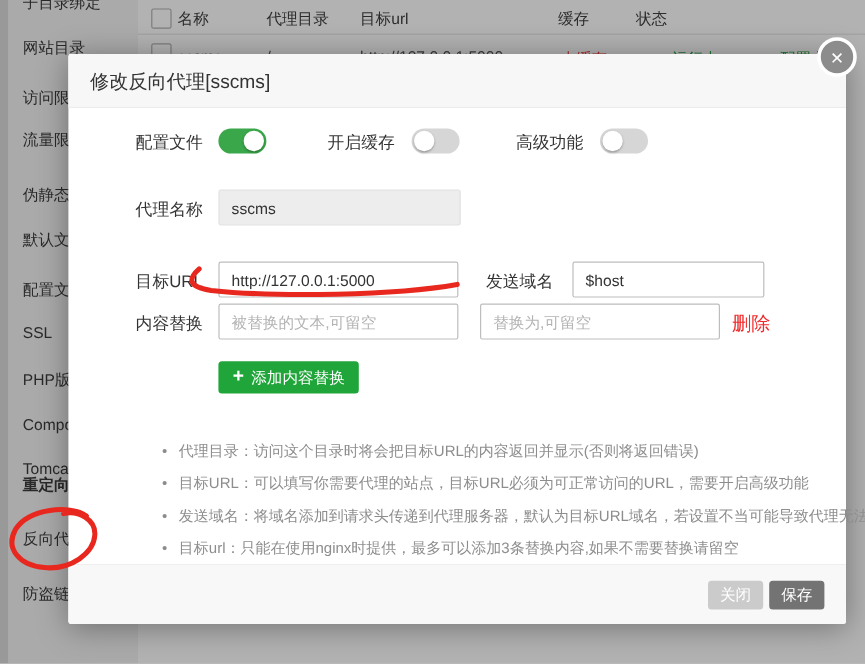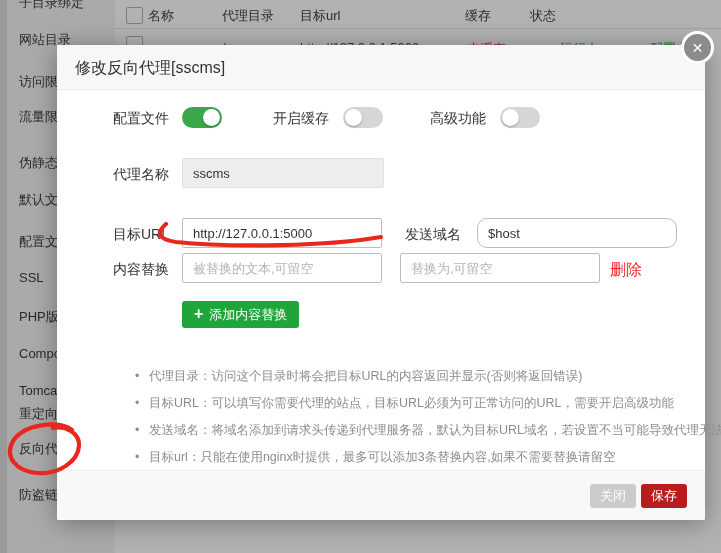--- a/index.html
+++ b/index.html
@@ -76,21 +76,21 @@
       <div class="side-item" style="top: 31px;">网站目录</div>
       <div class="side-item" style="top: 73px;">访问限制</div>
       <div class="side-item" style="top: 108px;">流量限制</div>
       <div class="side-item" style="top: 154px;">伪静态</div>
       <div class="side-item" style="top: 191px;">默认文档</div>
       <div class="side-item" style="top: 233px;">配置文件</div>
       <div class="side-item" style="top: 270px; text-align: right;">SSL</div>
       <div class="side-item" style="top: 308px;">PHP版本</div>
       <div class="side-item" style="top: 346px;">Composer</div>
       <div class="side-item" style="top: 383px;">Tomcat</div>
-      <div class="side-item" style="top: 405px;">重定向</div>
+      <div class="side-item" style="top: 395px; font-weight: bold;">重定向</div>
       <div class="side-item" style="top: 440px;">反向代理</div>
       <div class="side-item" style="top: 486px;">防盗链</div>
     </div>
 
   <div class="table-area">
     <div class="thead-row"></div>
   </div>
   <div class="checkbox" style="left:126px;top:7px;"></div>
   <div class="checkbox" style="left:126px;top:36px;"></div>
   <div id="header-cells">
@@ -133,42 +133,42 @@
           <div class="knob"></div>
         </div>
       </div>
 
     <div class="lbl" style="left:56px;top:121px;">代理名称</div>
     <input class="inp disabled" style="left: 125px; top: 113px; width: 202px;" disabled="" value="sscms">
 
     <div class="lbl" style="left:56px;top:181px;">目标URL</div>
     <input class="inp" style="left: 125px; top: 173px; width: 200px;" value="http://127.0.0.1:5000">
     <div class="lbl" style="left:348px;top:181px;">发送域名</div>
-    <input class="inp" style="left: 420px; top: 173px; width: 200px; border-radius: 10px;" value="$host">
+    <input class="inp" style="left: 420px; top: 173px; width: 160px;" value="$host">
 
     <div class="lbl" style="left:56px;top:216px;">内容替换</div>
     <input class="inp" style="left: 125px; top: 208px; width: 200px;" placeholder="被替换的文本,可留空">
     <input class="inp" style="left: 343px; top: 208px; width: 200px;" placeholder="替换为,可留空">
     <div class="del-link" style="left: 553px; top: 215px; color: rgb(240, 43, 43);">删除</div>
 
     <button class="add-btn" style="background: rgb(32, 165, 58);">
       <span class="plus">+</span>
       <span>添加内容替换</span>
     </button>
 
     <div class="tips" id="tips">
         <div class="tip-line">代理目录：访问这个目录时将会把目标URL的内容返回并显示(否则将返回错误)</div>
         <div class="tip-line">目标URL：可以填写你需要代理的站点，目标URL必须为可正常访问的URL，需要开启高级功能</div>
         <div class="tip-line">发送域名：将域名添加到请求头传递到代理服务器，默认为目标URL域名，若设置不当可能导致代理无法正常运行</div>
         <div class="tip-line">目标url：只能在使用nginx时提供，最多可以添加3条替换内容,如果不需要替换请留空</div>
       </div>
 
     <div class="modal-footer">
       <button class="btn gray">关闭</button>
-      <button class="btn green" style="background: #b91c1c; font-family: Liberation Serif, serif;">保存</button>
+      <button class="btn green" style="background: #737373; font-family: Liberation Serif, serif;">保存</button>
     </div>
   </div>
 
   <svg class="annot" width="721" height="553" viewBox="0 0 721 553">
     <path id="annot-underline" d="M166,224 C157,232 156,239 176,242 C232,248 330,246 381,237" fill="none" stroke-width="4.2" stroke-linecap="round" stroke="#e8281e"></path>
     <path id="annot-circle" d="M72,430 C58,420 24,424 13,441 C4,457 16,471 37,473 C59,475 78,461 79,446 C80,433 65,425 53,428" fill="none" stroke-width="4.2" stroke-linecap="round" stroke="#e8281e"></path>
   </svg>
 </div>
 
 </body></html>

